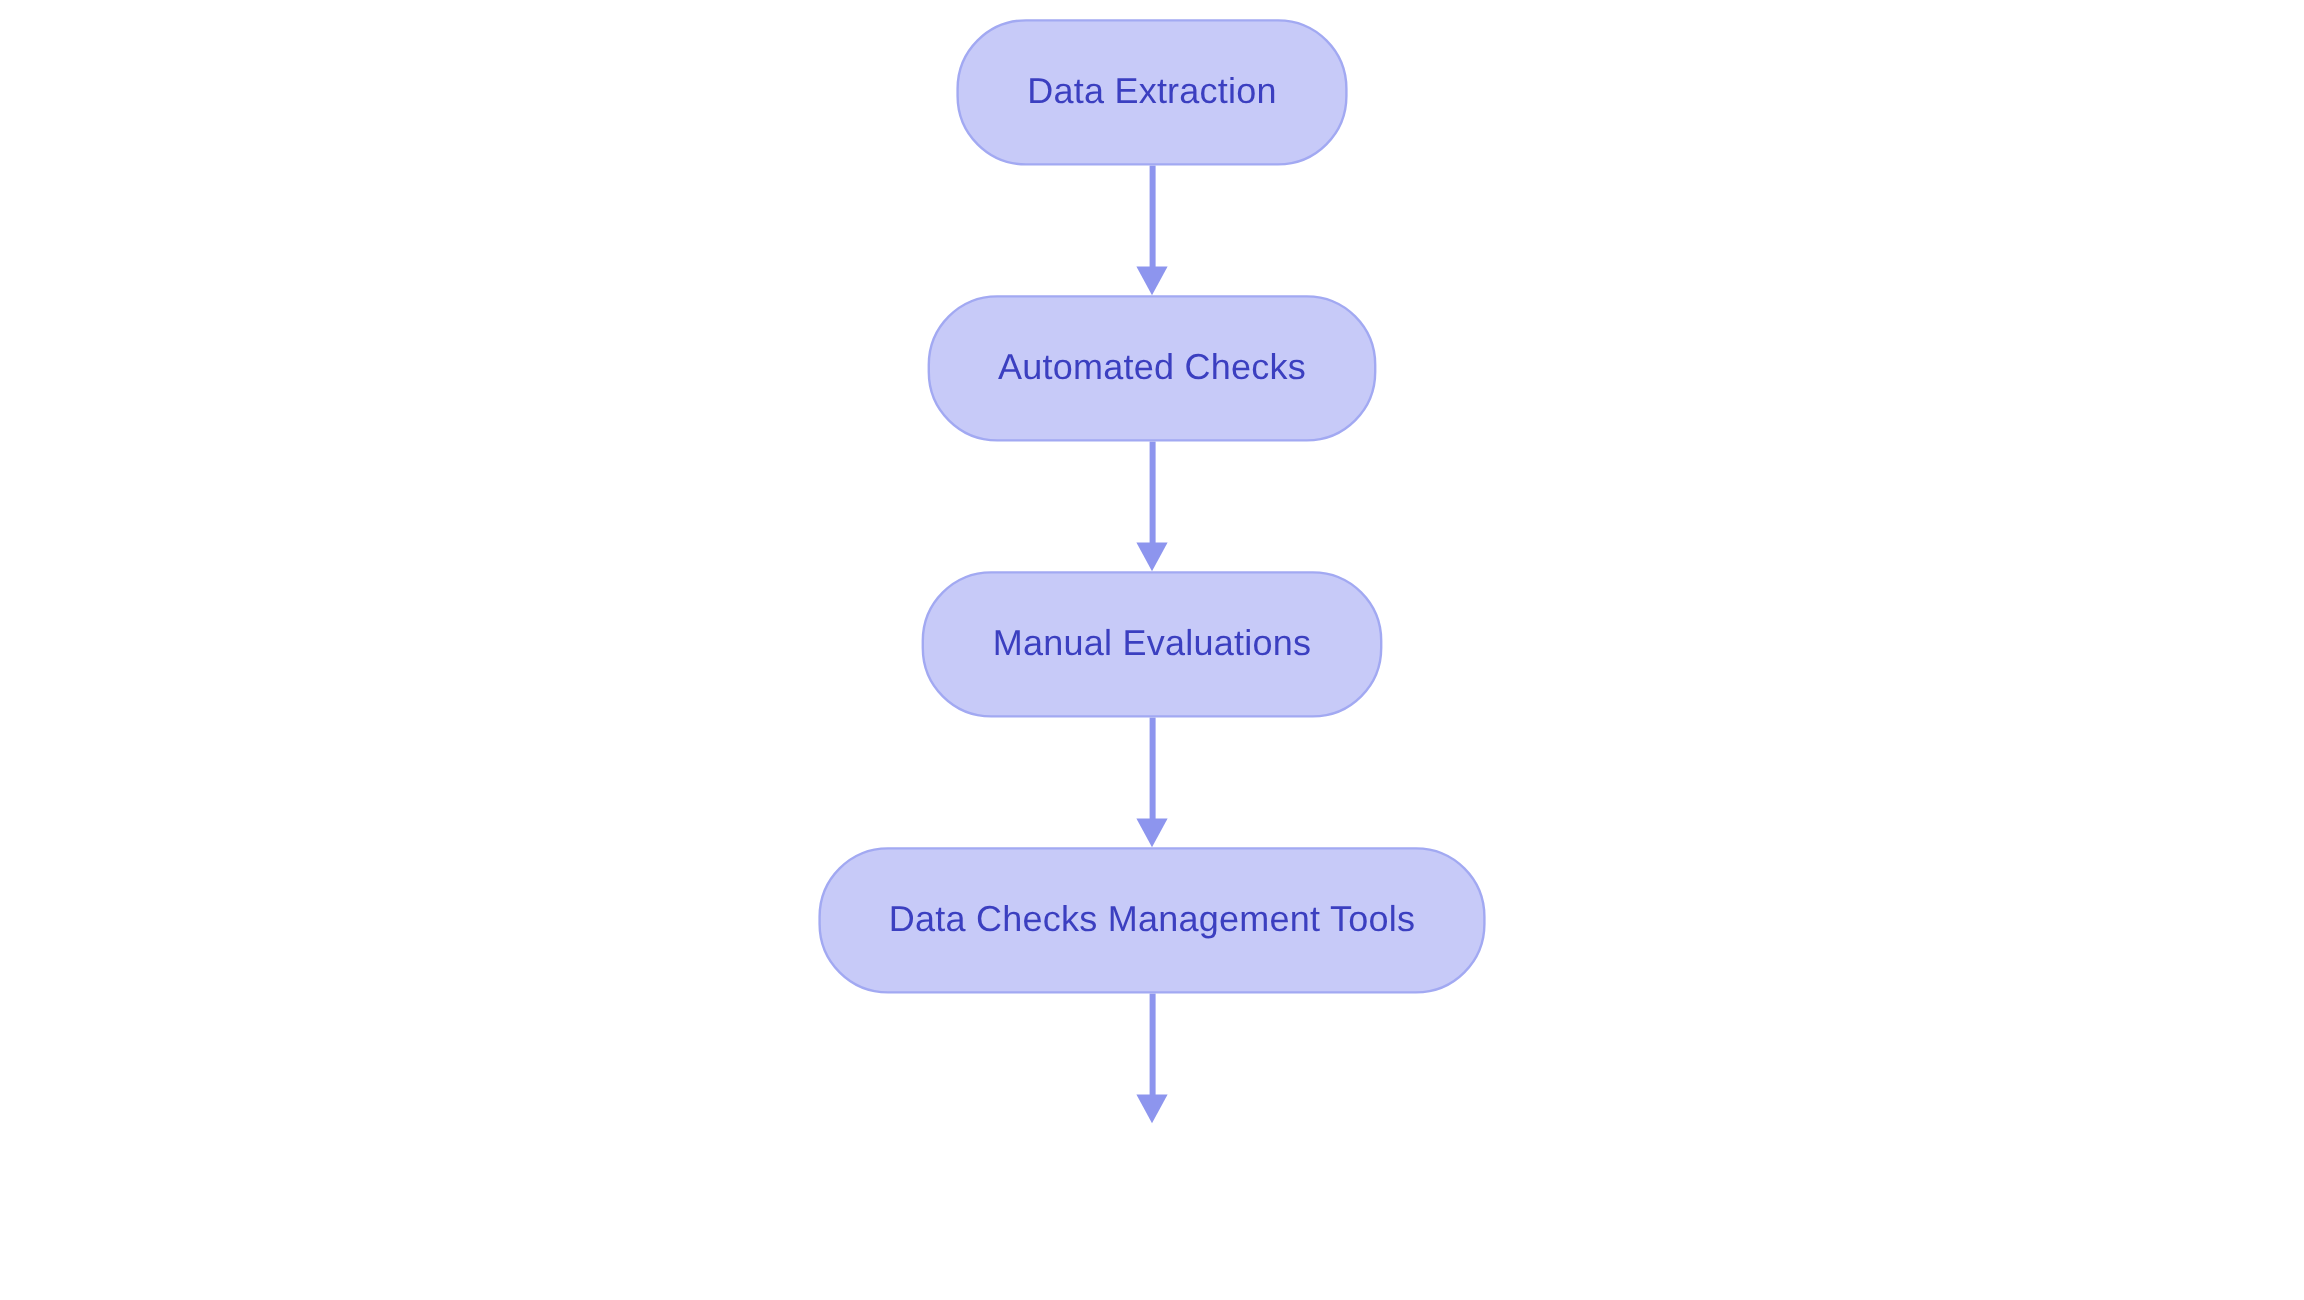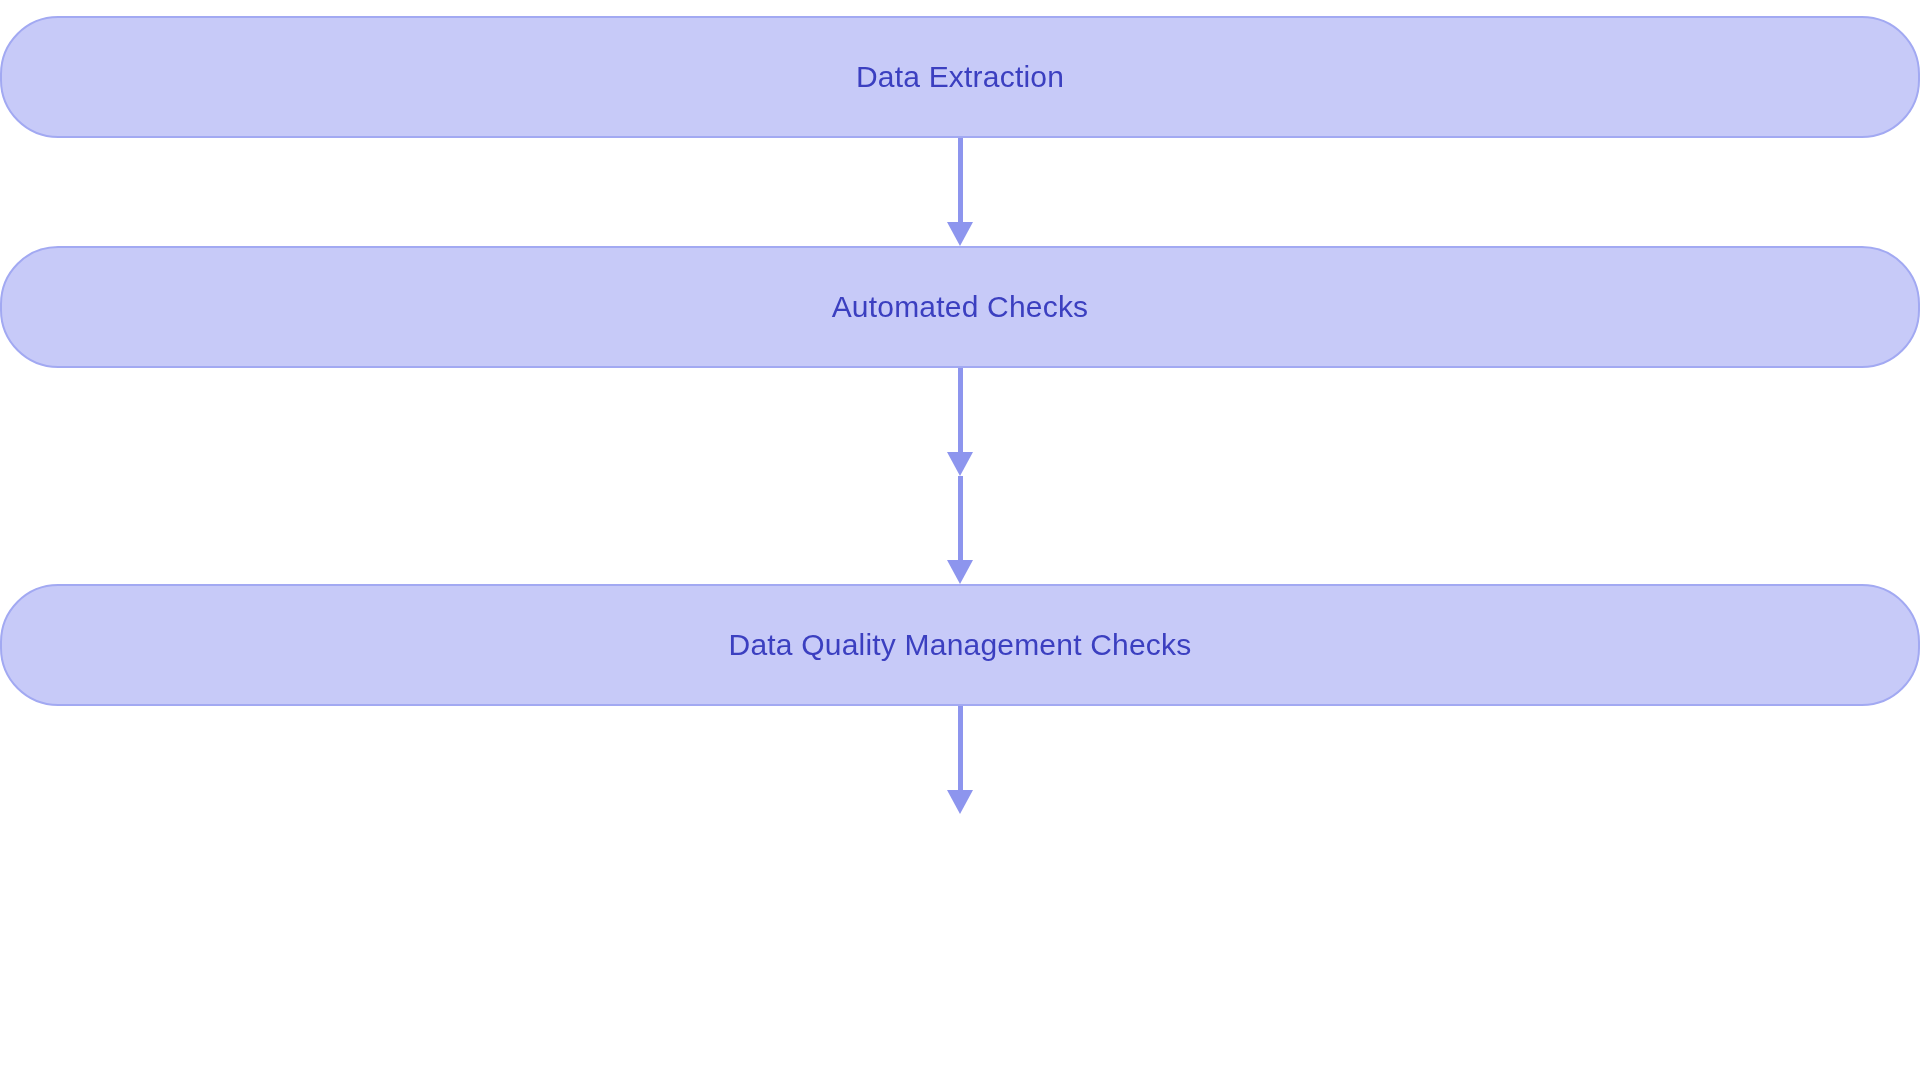--- a/index.html
+++ b/index.html
@@ -22,20 +22,21 @@
     background: var(--background);
     overflow: hidden;
   }
   .flow-column {
     position: absolute;
     top: 16px;
     left: 0;
     width: 100%;
     display: flex;
     flex-direction: column;
+    align-items: center;
   }
   .node {
     height: 122px;
     padding: 0 57px;
     border-radius: 58px;
     background: var(--node-fill);
     border: 2.5px solid var(--node-border);
     display: flex;
     align-items: center;
     justify-content: center;
@@ -86,28 +87,31 @@
 
     <div class="node">
       <span class="node-label">Automated Checks</span>
     </div>
 
     <div class="edge">
       <div class="edge-line"></div>
       <div class="edge-head"></div>
     </div>
 
+    <div class="node">
+      <span class="node-label">Manual Evaluations</span>
+    </div>
 
     <div class="edge">
       <div class="edge-line"></div>
       <div class="edge-head"></div>
     </div>
 
     <div class="node">
-      <span class="node-label">Data Quality Management Checks</span>
+      <span class="node-label">Data Checks Management Tools</span>
     </div>
 
     <div class="edge">
       <div class="edge-line"></div>
       <div class="edge-head"></div>
     </div>
 
 
   </div>
 </div>

